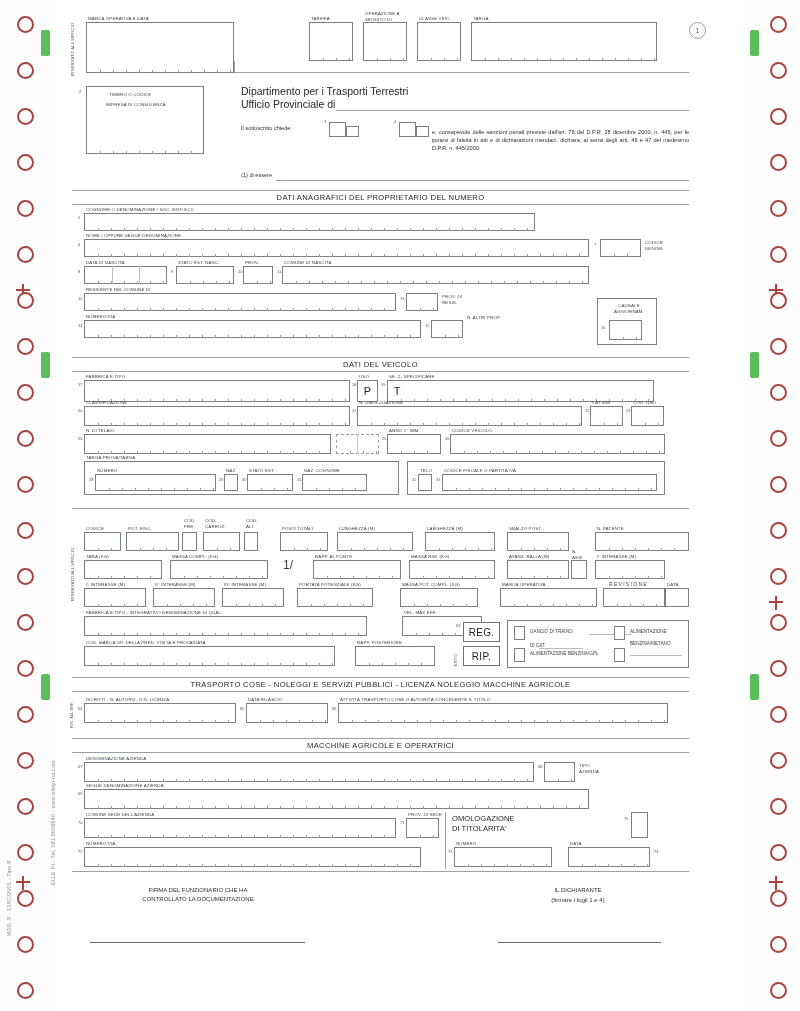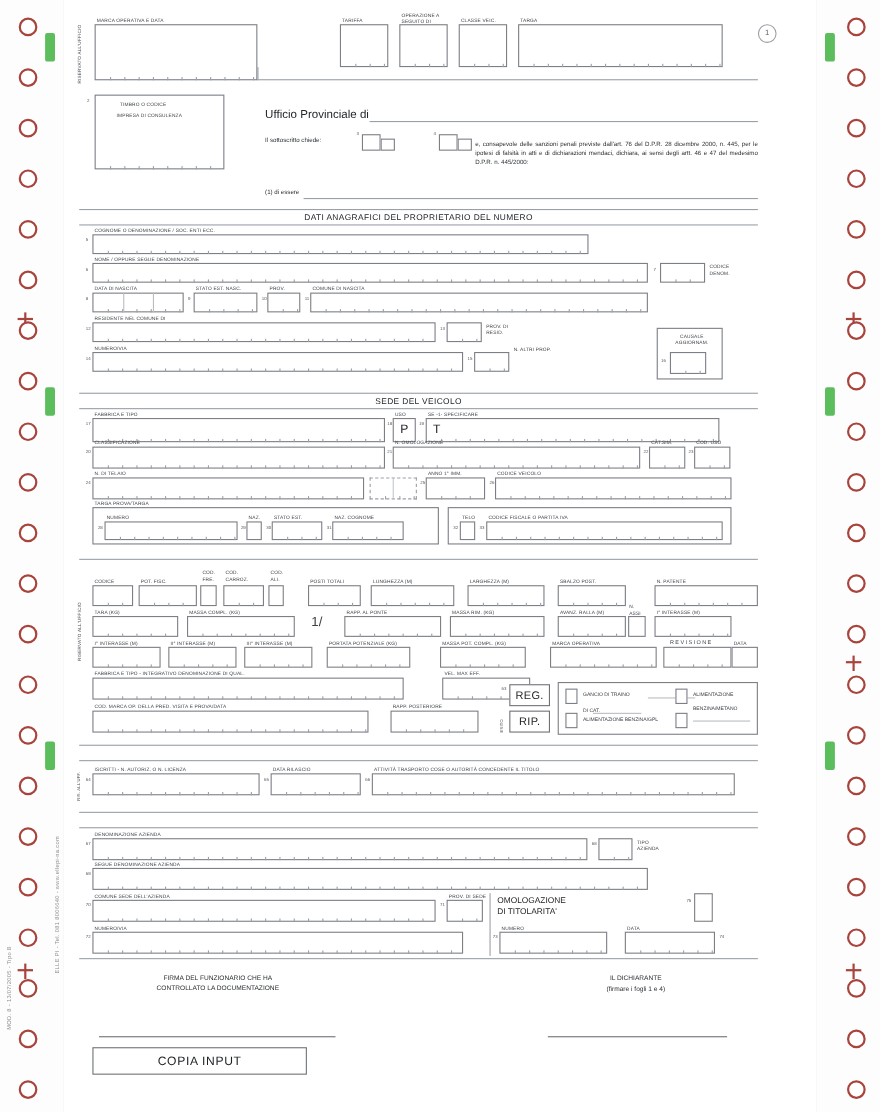--- a/index.html
+++ b/index.html
@@ -244,20 +244,21 @@
         <div class="tick" style="left: 39px; top: 64px;"></div>
         <div class="tick" style="left: 52px; top: 64px;"></div>
         <div class="tick" style="left: 65px; top: 64px;"></div>
         <div class="tick" style="left: 78px; top: 64px;"></div>
         <div class="tick" style="left: 91px; top: 64px;"></div>
         <div class="tick" style="left: 104px; top: 64px;"></div>
       </div>
     <div class="lbl" style="left:51px;top:93px;">TIMBRO O CODICE</div>
     <div class="lbl" style="left:48px;top:103px;">IMPRESA DI CONSULENZA</div>
 
+    <div class="blk bigtxt" style="left:183px;top:85px;width:330px;">Dipartimento per i Trasporti Terrestri</div>
     <div class="blk bigtxt" style="left:183px;top:98px;width:120px;">Ufficio Provinciale di</div>
     <div class="rule" style="left:278px;top:110px;width:353px;"></div>
 
     <div class="blk" style="left:183px;top:125px;width:80px;font-size:5.6px;color:#2b3035;">Il sottoscritto chiede:</div>
     <div class="num" style="left:266px;top:120px;">3</div>
     <div class="box" style="left:271px;top:122px;width:17px;height:15px;"></div>
     <div class="box" style="left:288px;top:126px;width:13px;height:11px;"></div>
     <div class="num" style="left:336px;top:120px;">4</div>
     <div class="box" style="left:341px;top:122px;width:17px;height:15px;"></div>
     <div class="box" style="left:358px;top:126px;width:13px;height:11px;"></div>
@@ -491,21 +492,21 @@
 
     <div class="box" style="left:539px;top:298px;width:60px;height:47px;"></div>
     <div class="lbl" style="left:551px;top:303px;width:40px;white-space:normal;line-height:1.3;text-align:center;">CAUSALE AGGIORNAM.</div>
     <div class="num" style="left:543px;top:326px;">16</div>
     <div class="box" style="left: 551px; top: 320px; width: 33px; height: 20px; position: absolute;">
         <div class="tick" style="left: 13px; top: 16px;"></div>
         <div class="tick" style="left: 26px; top: 16px;"></div>
       </div>
 
     <div class="rule" style="left:14px;top:357px;width:617px;"></div>
-    <div class="sect-title" style="left:14px;top:360px;width:617px;">SEDE DEL VEICOLO</div>
+    <div class="sect-title" style="left:14px;top:360px;width:617px;">DATI DEL VEICOLO</div>
     <div class="rule" style="left:14px;top:371px;width:617px;"></div>
 
     <div class="num" style="left:20px;top:383px;">17</div>
     <div class="lbl" style="left:28px;top:375px;">FABBRICA E TIPO</div>
     <div class="box" style="left: 26px; top: 380px; width: 266px; height: 22px; position: absolute;">
         <div class="tick" style="left: 13px; top: 18px;"></div>
         <div class="tick" style="left: 26px; top: 18px;"></div>
         <div class="tick" style="left: 39px; top: 18px;"></div>
         <div class="tick" style="left: 52px; top: 18px;"></div>
         <div class="tick" style="left: 65px; top: 18px;"></div>
@@ -1016,20 +1017,21 @@
     <div class="chk" style="left:456px;top:648px;width:11px;height:14px;"></div>
     <div class="chktxt" style="left:472px;top:651px;">ALIMENTAZIONE BENZINA/GPL</div>
 
     <div class="chk" style="left:556px;top:626px;width:11px;height:14px;"></div>
     <div class="chktxt" style="left:572px;top:629px;">ALIMENTAZIONE</div>
     <div class="chktxt" style="left:572px;top:641px;">BENZINA/METANO</div>
     <div class="chk" style="left:556px;top:648px;width:11px;height:14px;"></div>
     <div class="rule d" style="left:572px;top:655px;width:52px;"></div>
 
     <div class="rule" style="left:14px;top:677px;width:617px;"></div>
+    <div class="sect-title" style="left:14px;top:680px;width:617px;">TRASPORTO COSE - NOLEGGI E SERVIZI PUBBLICI - LICENZA NOLEGGIO MACCHINE AGRICOLE</div>
     <div class="rule" style="left:14px;top:691px;width:617px;"></div>
 
     <div class="vtext" style="left:12px;top:700px;height:28px;font-size:3.8px;">RIS. ALL'UFF.</div>
 
     <div class="num" style="left:20px;top:707px;">64</div>
     <div class="lbl" style="left:28px;top:698px;">ISCRITTI - N. AUTORIZ. O N. LICENZA</div>
     <div class="box" style="left: 26px; top: 703px; width: 152px; height: 20px; position: absolute;">
         <div class="tick" style="left: 13px; top: 16px;"></div>
         <div class="tick" style="left: 26px; top: 16px;"></div>
         <div class="tick" style="left: 39px; top: 16px;"></div>
@@ -1078,20 +1080,21 @@
         <div class="tick" style="left: 247px; top: 16px;"></div>
         <div class="tick" style="left: 260px; top: 16px;"></div>
         <div class="tick" style="left: 273px; top: 16px;"></div>
         <div class="tick" style="left: 286px; top: 16px;"></div>
         <div class="tick" style="left: 299px; top: 16px;"></div>
         <div class="tick" style="left: 312px; top: 16px;"></div>
         <div class="tick" style="left: 325px; top: 16px;"></div>
       </div>
 
     <div class="rule" style="left:14px;top:738px;width:617px;"></div>
+    <div class="sect-title" style="left:14px;top:741px;width:617px;">MACCHINE AGRICOLE E OPERATRICI</div>
     <div class="rule" style="left:14px;top:752px;width:617px;"></div>
 
     <div class="num" style="left:20px;top:765px;">67</div>
     <div class="lbl" style="left:28px;top:757px;">DENOMINAZIONE AZIENDA</div>
     <div class="box" style="left: 26px; top: 762px; width: 450px; height: 20px; position: absolute;">
         <div class="tick" style="left: 13px; top: 16px;"></div>
         <div class="tick" style="left: 26px; top: 16px;"></div>
         <div class="tick" style="left: 39px; top: 16px;"></div>
         <div class="tick" style="left: 52px; top: 16px;"></div>
         <div class="tick" style="left: 65px; top: 16px;"></div>
@@ -1274,16 +1277,15 @@
     <div class="rule" style="left:14px;top:871px;width:617px;"></div>
 
     <div class="sigtxt" style="left:30px;top:886px;width:220px;">FIRMA DEL FUNZIONARIO CHE HA</div>
     <div class="sigtxt" style="left:30px;top:895px;width:220px;">CONTROLLATO LA DOCUMENTAZIONE</div>
     <div class="sigline" style="left:32px;top:942px;width:215px;"></div>
 
     <div class="sigtxt" style="left:430px;top:886px;width:180px;">IL DICHIARANTE</div>
     <div class="sigtxt" style="left:430px;top:896px;width:180px;">(firmare i fogli 1 e 4)</div>
     <div class="sigline" style="left:440px;top:942px;width:163px;"></div>
 
-    <div class="copia" style="left:26px;top:952px;width:195px;height:25px;">COPIA INPUT</div>
 
   </div>
 </div>
 
 </body></html>

